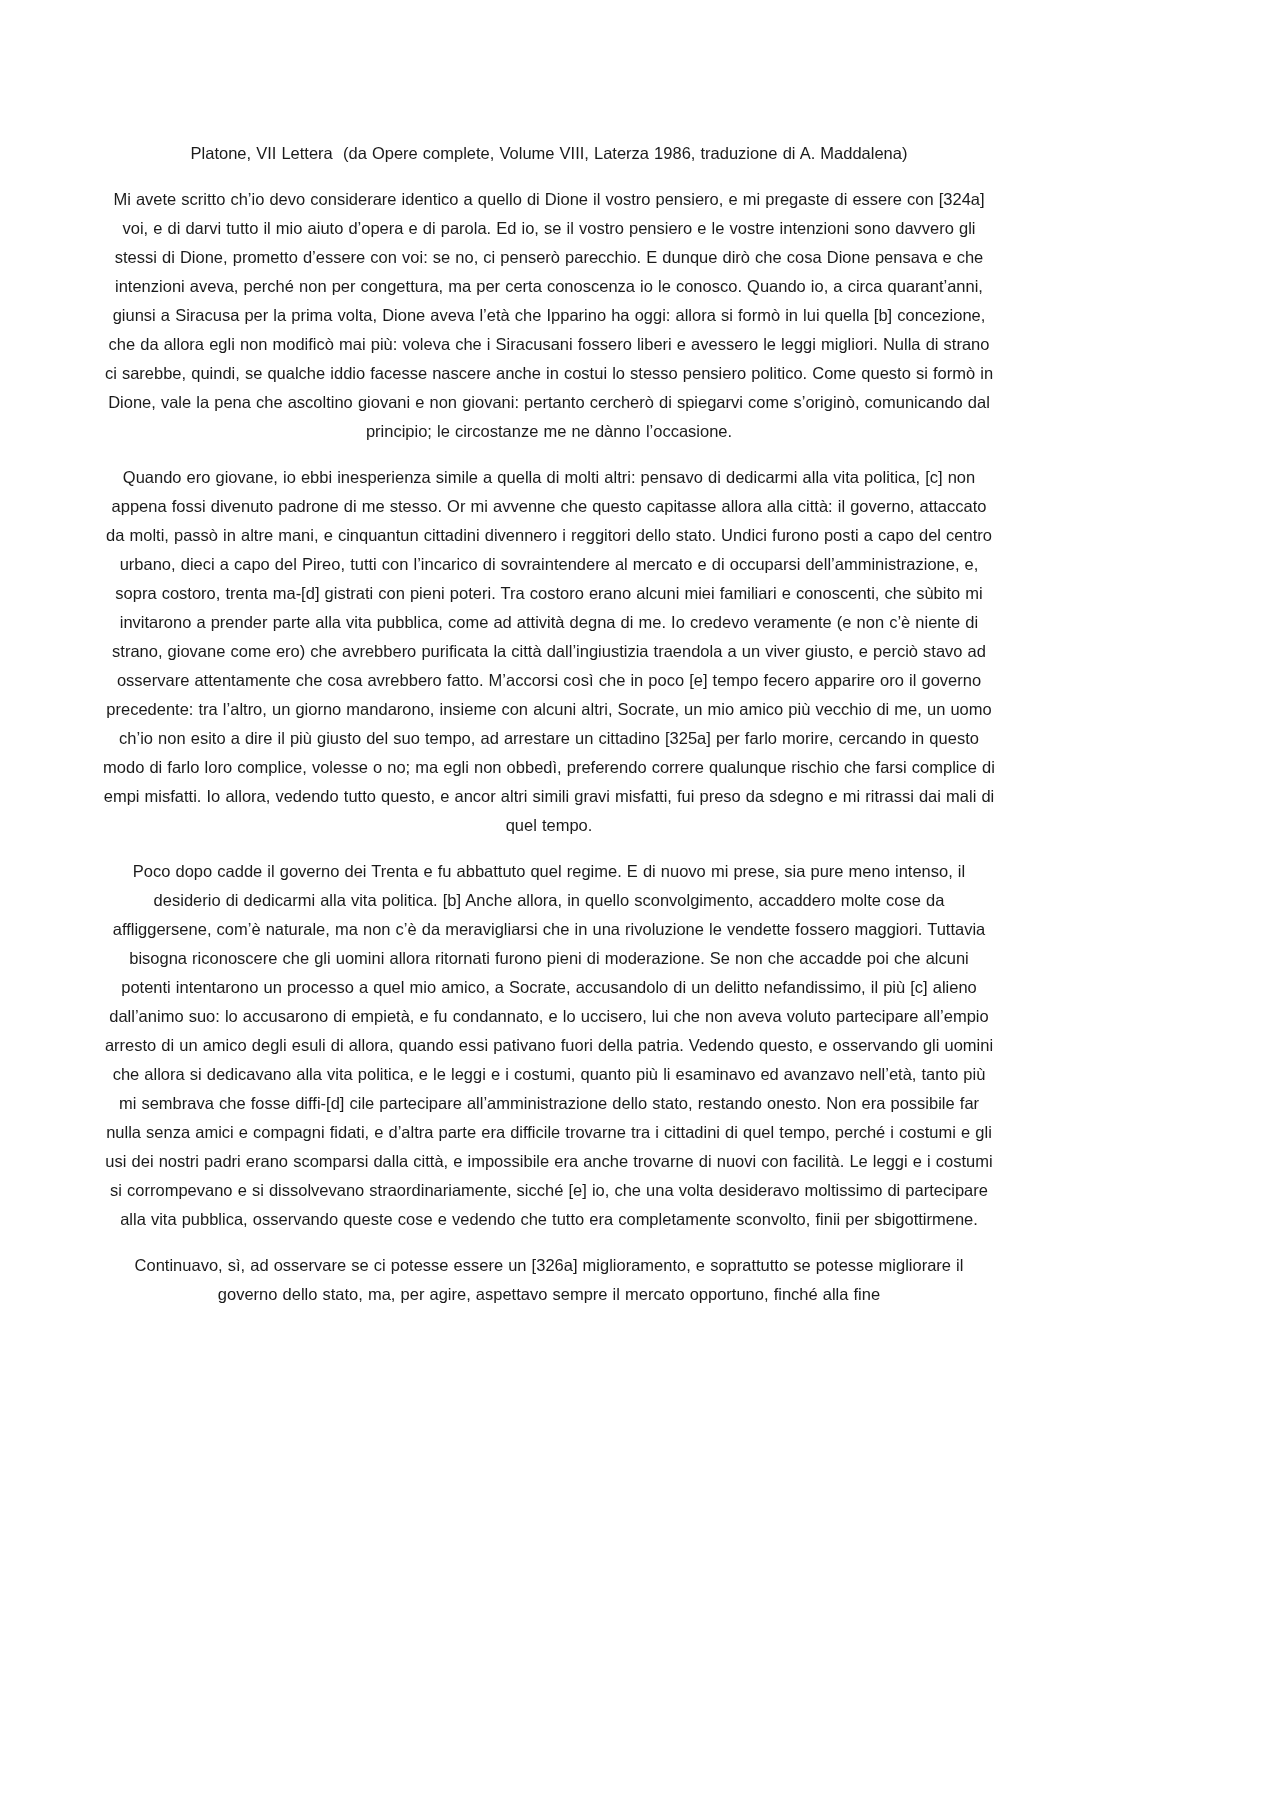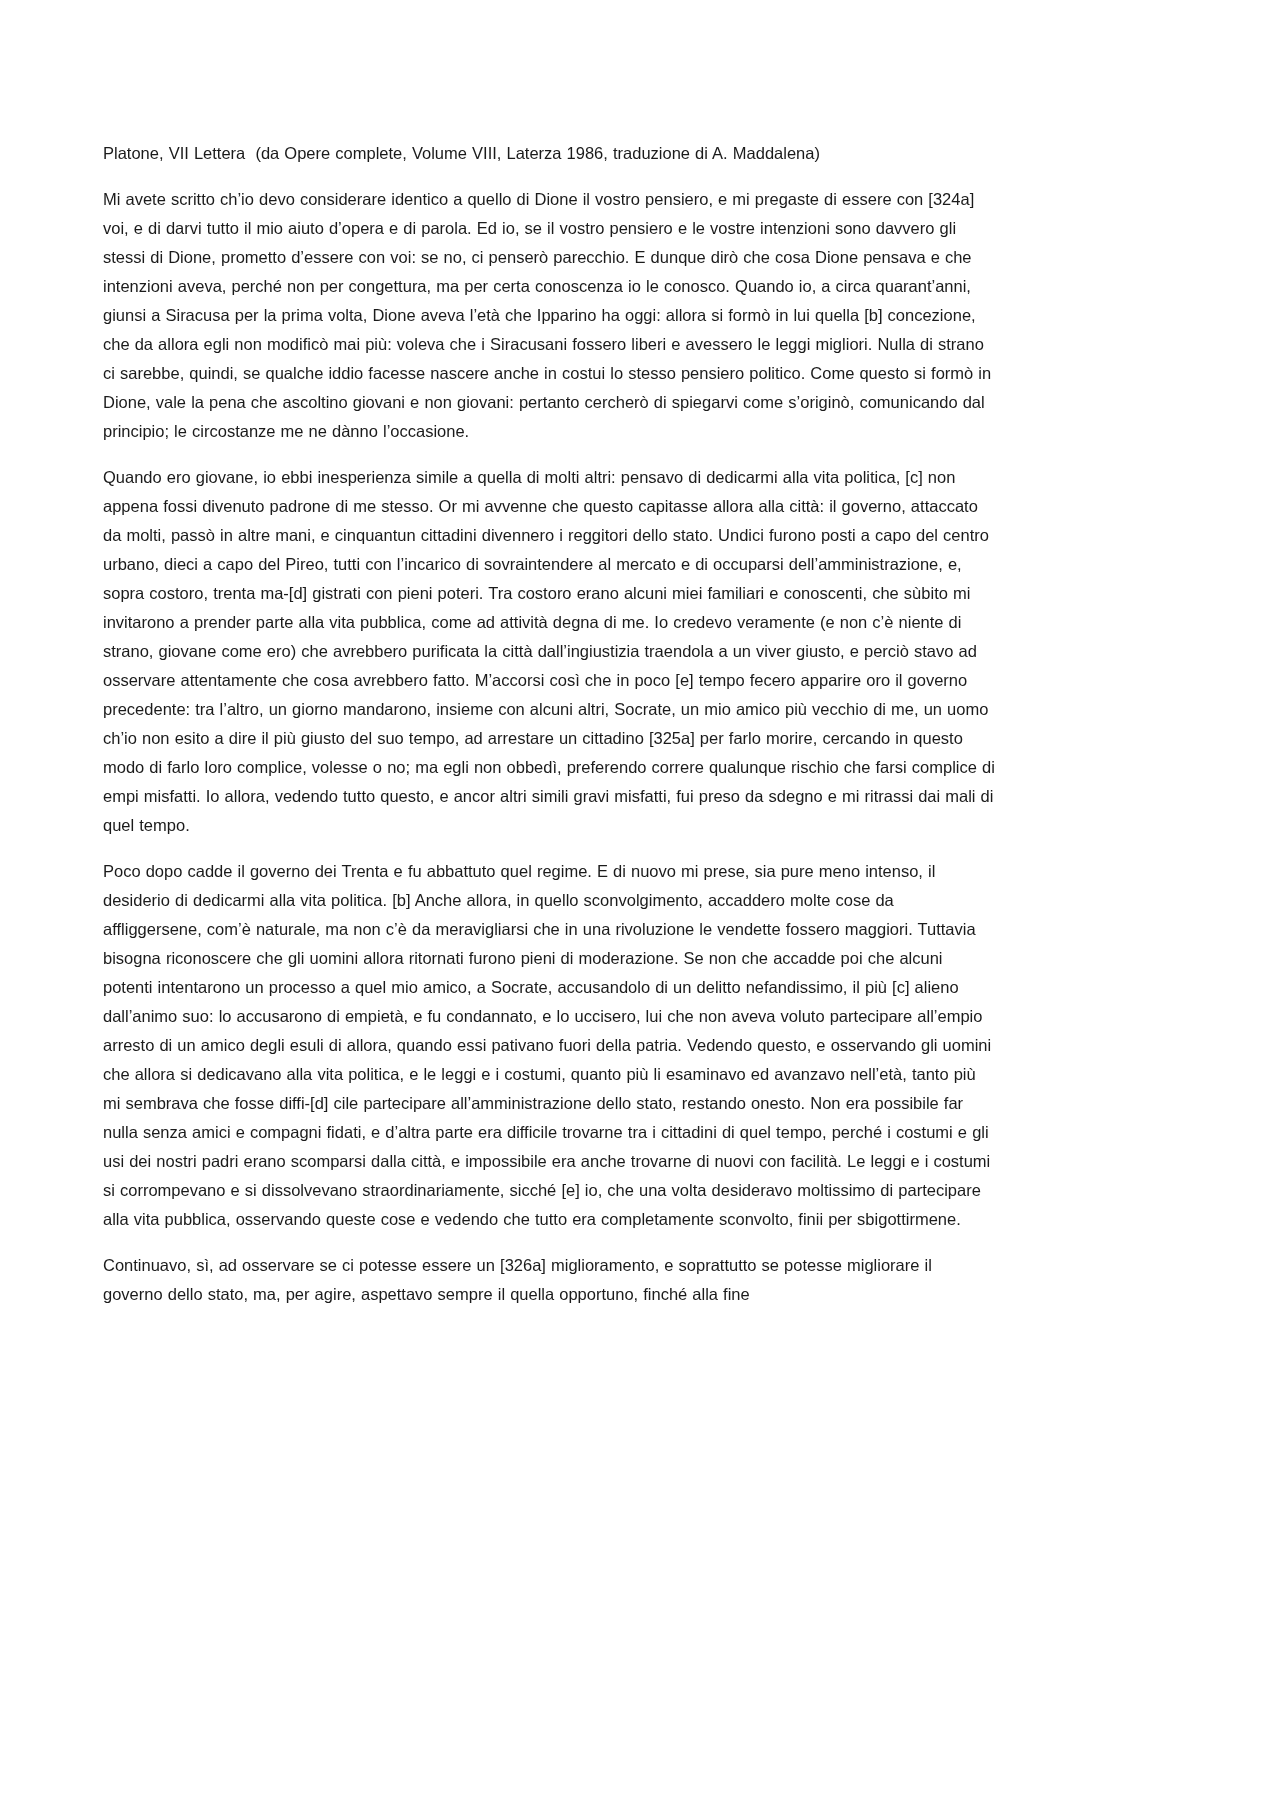--- a/index.html
+++ b/index.html
@@ -18,21 +18,21 @@
     font-family: "Liberation Sans", "DejaVu Sans", sans-serif;
     color: #1b1b1b;
   }
   .doc-block {
     margin: 0 0 17px 0;
     font-size: 16.5px;
     line-height: 29px;
     font-weight: 400;
     letter-spacing: 0px;
     word-spacing: 0.5px;
-    text-align: left;
+    text-align: center;
   }
   .doc-title {
     white-space: pre-wrap;
   }
   .doc-heading {
     
   }
 </style>
 </head>
 <body>
@@ -40,14 +40,14 @@
 <div class="page">
   <p class="doc-block doc-title">Platone, VII Lettera  (da Opere complete, Volume VIII, Laterza 1986, traduzione di A. Maddalena)</p>
 
 
   <p class="doc-block">Mi avete scritto ch’io devo considerare identico a quello di Dione il vostro pensiero, e mi pregaste di essere con [324a] voi, e di darvi tutto il mio aiuto d’opera e di parola. Ed io, se il vostro pensiero e le vostre intenzioni sono davvero gli stessi di Dione, prometto d’essere con voi: se no, ci penserò parecchio. E dunque dirò che cosa Dione pensava e che intenzioni aveva, perché non per congettura, ma per certa conoscenza io le conosco. Quando io, a circa quarant’anni, giunsi a Siracusa per la prima volta, Dione aveva l’età che Ipparino ha oggi: allora si formò in lui quella [b] concezione, che da allora egli non modificò mai più: voleva che i Siracusani fossero liberi e avessero le leggi migliori. Nulla di strano ci sarebbe, quindi, se qualche iddio facesse nascere anche in costui lo stesso pensiero politico. Come questo si formò in Dione, vale la pena che ascoltino giovani e non giovani: pertanto cercherò di spiegarvi come s’originò, comunicando dal principio; le circostanze me ne dànno l’occasione.</p>
 
   <p class="doc-block">Quando ero giovane, io ebbi inesperienza simile a quella di molti altri: pensavo di dedicarmi alla vita politica, [c] non appena fossi divenuto padrone di me stesso. Or mi avvenne che questo capitasse allora alla città: il governo, attaccato da molti, passò in altre mani, e cinquantun cittadini divennero i reggitori dello stato. Undici furono posti a capo del centro urbano, dieci a capo del Pireo, tutti con l’incarico di sovraintendere al mercato e di occuparsi dell’amministrazione, e, sopra costoro, trenta ma-[d] gistrati con pieni poteri. Tra costoro erano alcuni miei familiari e conoscenti, che sùbito mi invitarono a prender parte alla vita pubblica, come ad attività degna di me. Io credevo veramente (e non c’è niente di strano, giovane come ero) che avrebbero purificata la città dall’ingiustizia traendola a un viver giusto, e perciò stavo ad osservare attentamente che cosa avrebbero fatto. M’accorsi così che in poco [e] tempo fecero apparire oro il governo precedente: tra l’altro, un giorno mandarono, insieme con alcuni altri, Socrate, un mio amico più vecchio di me, un uomo ch’io non esito a dire il più giusto del suo tempo, ad arrestare un cittadino [325a] per farlo morire, cercando in questo modo di farlo loro complice, volesse o no; ma egli non obbedì, preferendo correre qualunque rischio che farsi complice di empi misfatti. Io allora, vedendo tutto questo, e ancor altri simili gravi misfatti, fui preso da sdegno e mi ritrassi dai mali di quel tempo.</p>
 
   <p class="doc-block">Poco dopo cadde il governo dei Trenta e fu abbattuto quel regime. E di nuovo mi prese, sia pure meno intenso, il desiderio di dedicarmi alla vita politica. [b] Anche allora, in quello sconvolgimento, accaddero molte cose da affliggersene, com’è naturale, ma non c’è da meravigliarsi che in una rivoluzione le vendette fossero maggiori. Tuttavia bisogna riconoscere che gli uomini allora ritornati furono pieni di moderazione. Se non che accadde poi che alcuni potenti intentarono un processo a quel mio amico, a Socrate, accusandolo di un delitto nefandissimo, il più [c] alieno dall’animo suo: lo accusarono di empietà, e fu condannato, e lo uccisero, lui che non aveva voluto partecipare all’empio arresto di un amico degli esuli di allora, quando essi pativano fuori della patria. Vedendo questo, e osservando gli uomini che allora si dedicavano alla vita politica, e le leggi e i costumi, quanto più li esaminavo ed avanzavo nell’età, tanto più mi sembrava che fosse diffi-[d] cile partecipare all’amministrazione dello stato, restando onesto. Non era possibile far nulla senza amici e compagni fidati, e d’altra parte era difficile trovarne tra i cittadini di quel tempo, perché i costumi e gli usi dei nostri padri erano scomparsi dalla città, e impossibile era anche trovarne di nuovi con facilità. Le leggi e i costumi si corrompevano e si dissolvevano straordinariamente, sicché [e] io, che una volta desideravo moltissimo di partecipare alla vita pubblica, osservando queste cose e vedendo che tutto era completamente sconvolto, finii per sbigottirmene.</p>
 
-  <p class="doc-block">Continuavo, sì, ad osservare se ci potesse essere un [326a] miglioramento, e soprattutto se potesse migliorare il governo dello stato, ma, per agire, aspettavo sempre il quella opportuno, finché alla fine</p>
+  <p class="doc-block">Continuavo, sì, ad osservare se ci potesse essere un [326a] miglioramento, e soprattutto se potesse migliorare il governo dello stato, ma, per agire, aspettavo sempre il mercato opportuno, finché alla fine</p>
 </div>
 
 </body></html>

